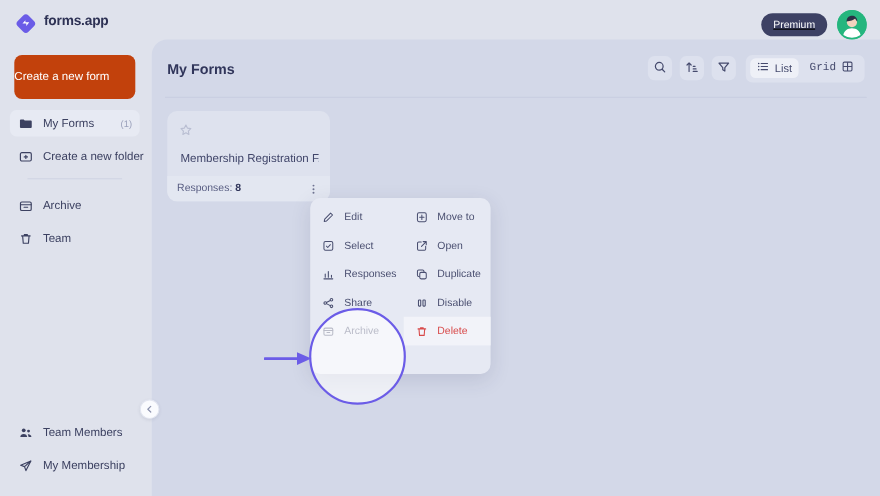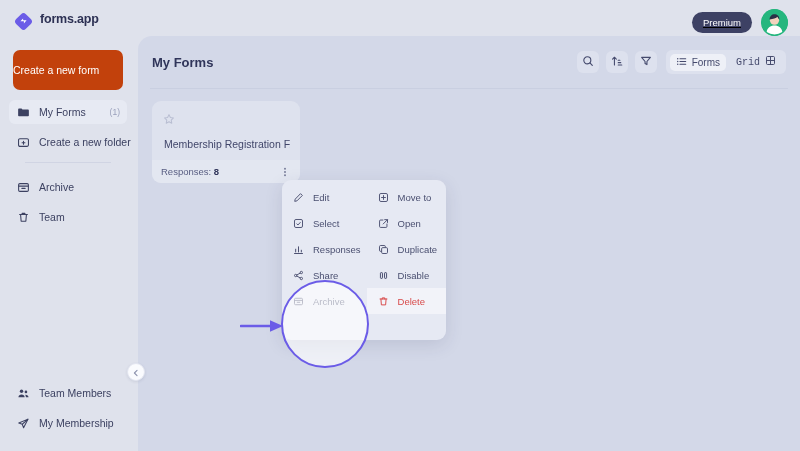--- a/index.html
+++ b/index.html
@@ -323,21 +323,21 @@
         </button>
 
         <div class="view-toggle">
           <div class="view-opt sel">
             <span>
               <svg width="11" height="11" viewBox="0 0 14 14" fill="none" stroke="#454a6d" stroke-width="1.3" stroke-linecap="round">
                 <path d="M5 3.4h7.4M5 7h7.4M5 10.6h7.4"></path>
                 <path d="M2.2 3.4h.02M2.2 7h.02M2.2 10.6h.02" stroke-width="1.8"></path>
               </svg>
             </span>
-            <span>Forms</span>
+            <span>List</span>
           </div>
           <div class="view-opt plain">
             <span>Grid</span>
             <span>
               <svg width="11" height="11" viewBox="0 0 14 14" fill="none" stroke="#454a6d" stroke-width="1.25">
                 <rect x="1.9" y="1.9" width="10.2" height="10.2" rx="1.4"></rect>
                 <path d="M7 1.9v10.2M1.9 7h10.2"></path>
               </svg>
             </span>
           </div>

